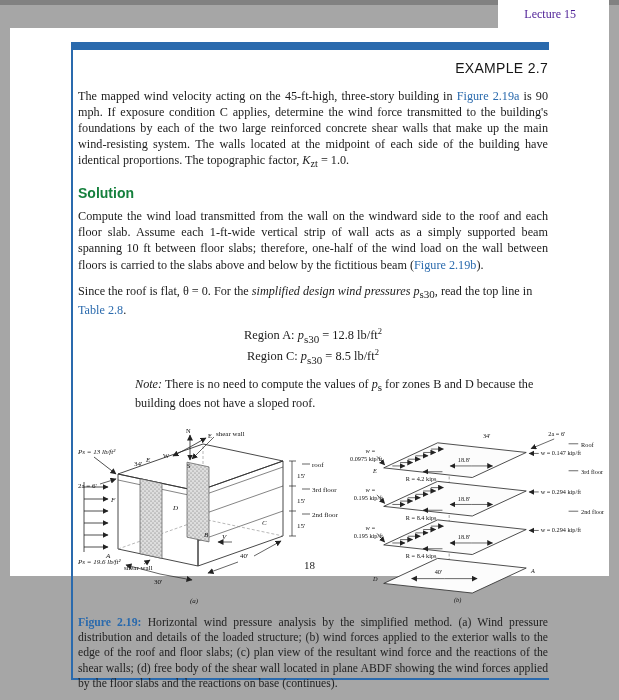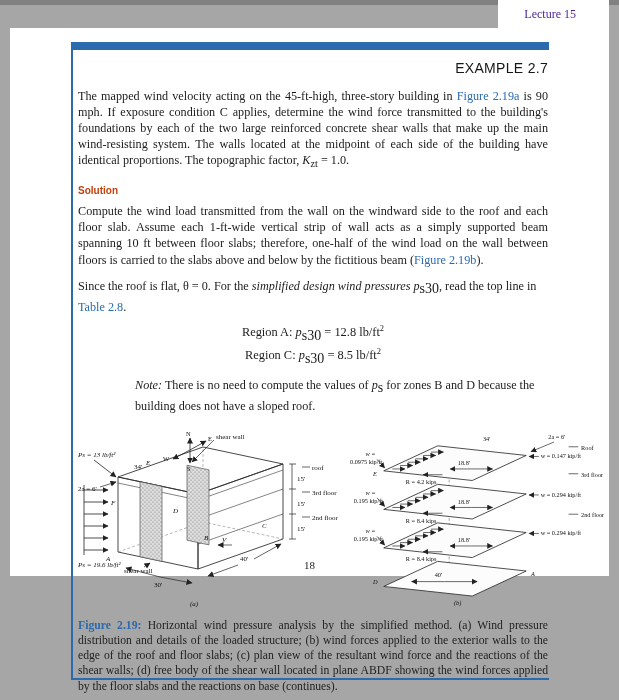--- a/index.html
+++ b/index.html
@@ -20,28 +20,28 @@
   .accent-left   { position:absolute; left:61px; top:22px;  width:2px;   height:630px; background:#2a6aad; }
   .accent-bottom { position:absolute; left:61px; top:650px; width:478px; height:2px;  background:#2a6aad; }
   .content { position:absolute; left:68px; top:26px; width:470px; }
   .example-title {
     font-family:"Liberation Sans", sans-serif; font-size:14px; letter-spacing:0.3px;
     text-align:right; margin:6px 0 12px 0; color:#161616;
   }
   p.body { font-size:12.2px; line-height:1.32; text-align:justify; margin:0 0 10px 0; }
   .xref { color:#2a6aad; text-decoration:none; cursor:pointer; }
   .solution-heading {
-    font-family:"Liberation Sans", sans-serif; font-weight:bold; font-size:10px;
-    margin:14px 0 7px 0; color:#c2410c;
+    font-family:"Liberation Sans", sans-serif; font-weight:bold; font-size:14px;
+    margin:14px 0 7px 0; color:#15803d;
   }
   .step { display:flex; font-size:12.2px; line-height:1.32; margin:4px 0 8px 0; }
   .step-label { width:57px; font-weight:bold; flex:0 0 57px; }
   .step-text { flex:1; text-align:left; }
   .eq { text-align:center; font-size:12.4px; margin:3px 0; }
-  .eq sub, .note sub, .step sub { font-size:14px; }
+  .eq sub, .note sub, .step sub { font-size:11px; }
   .eq sup { font-size:8.5px; }
   .v { }
   .note { font-size:12.2px; line-height:1.32; margin:10px 0 0 57px; text-align:left; }
   .note-label { font-style:italic; }
   .figure { position:relative; width:528px; height:187px; margin:13px 0 4px 0; white-space:nowrap; }
   .fig-svg { display:inline-block; vertical-align:top; }
   .fig-svg text { font-family:"Liberation Serif", serif; fill:#111; }
   .caption { font-size:11.7px; line-height:1.3; text-align:justify; margin-top:4px; color:#222; }
   .caption-label { color:#2a6aad; font-weight:bold; }
   .page-num { position:absolute; left:0; right:0; bottom:5px; text-align:center; font-size:11px; color:#222; }

